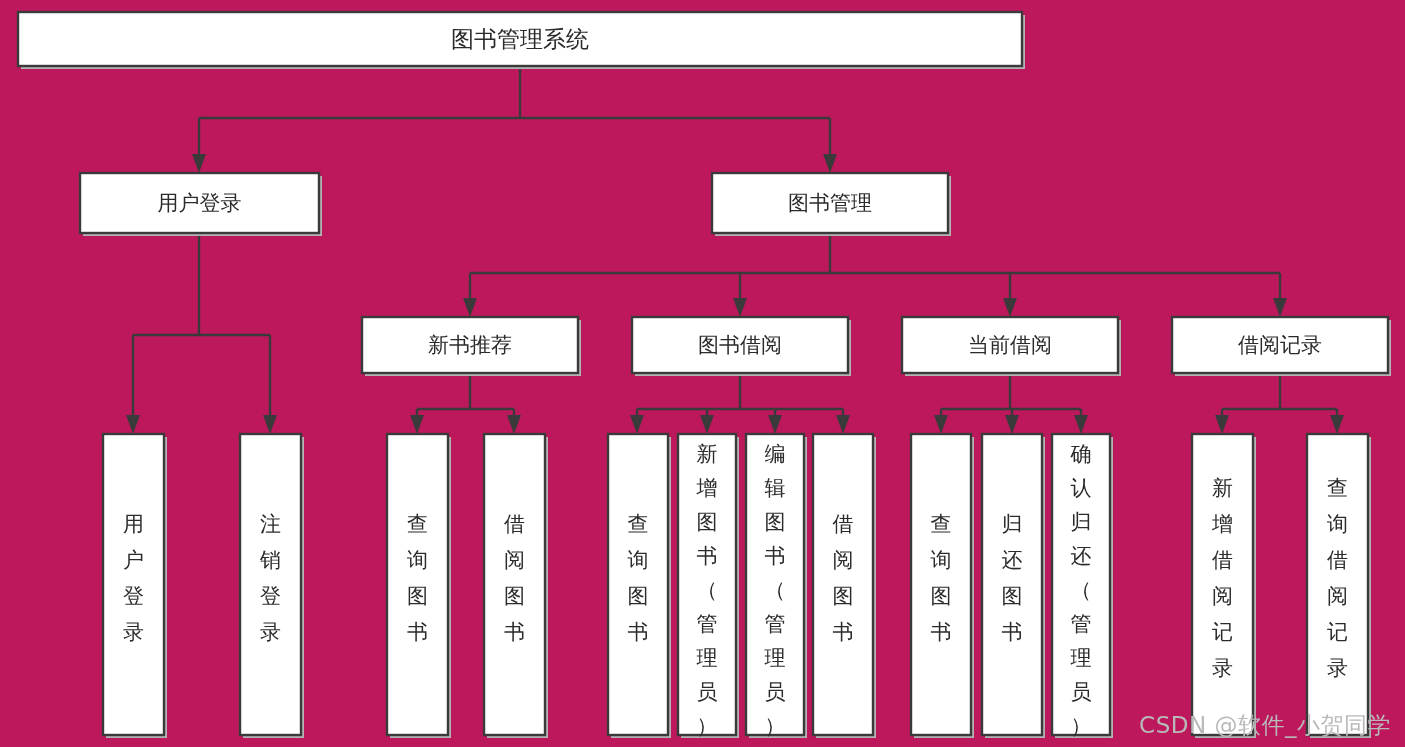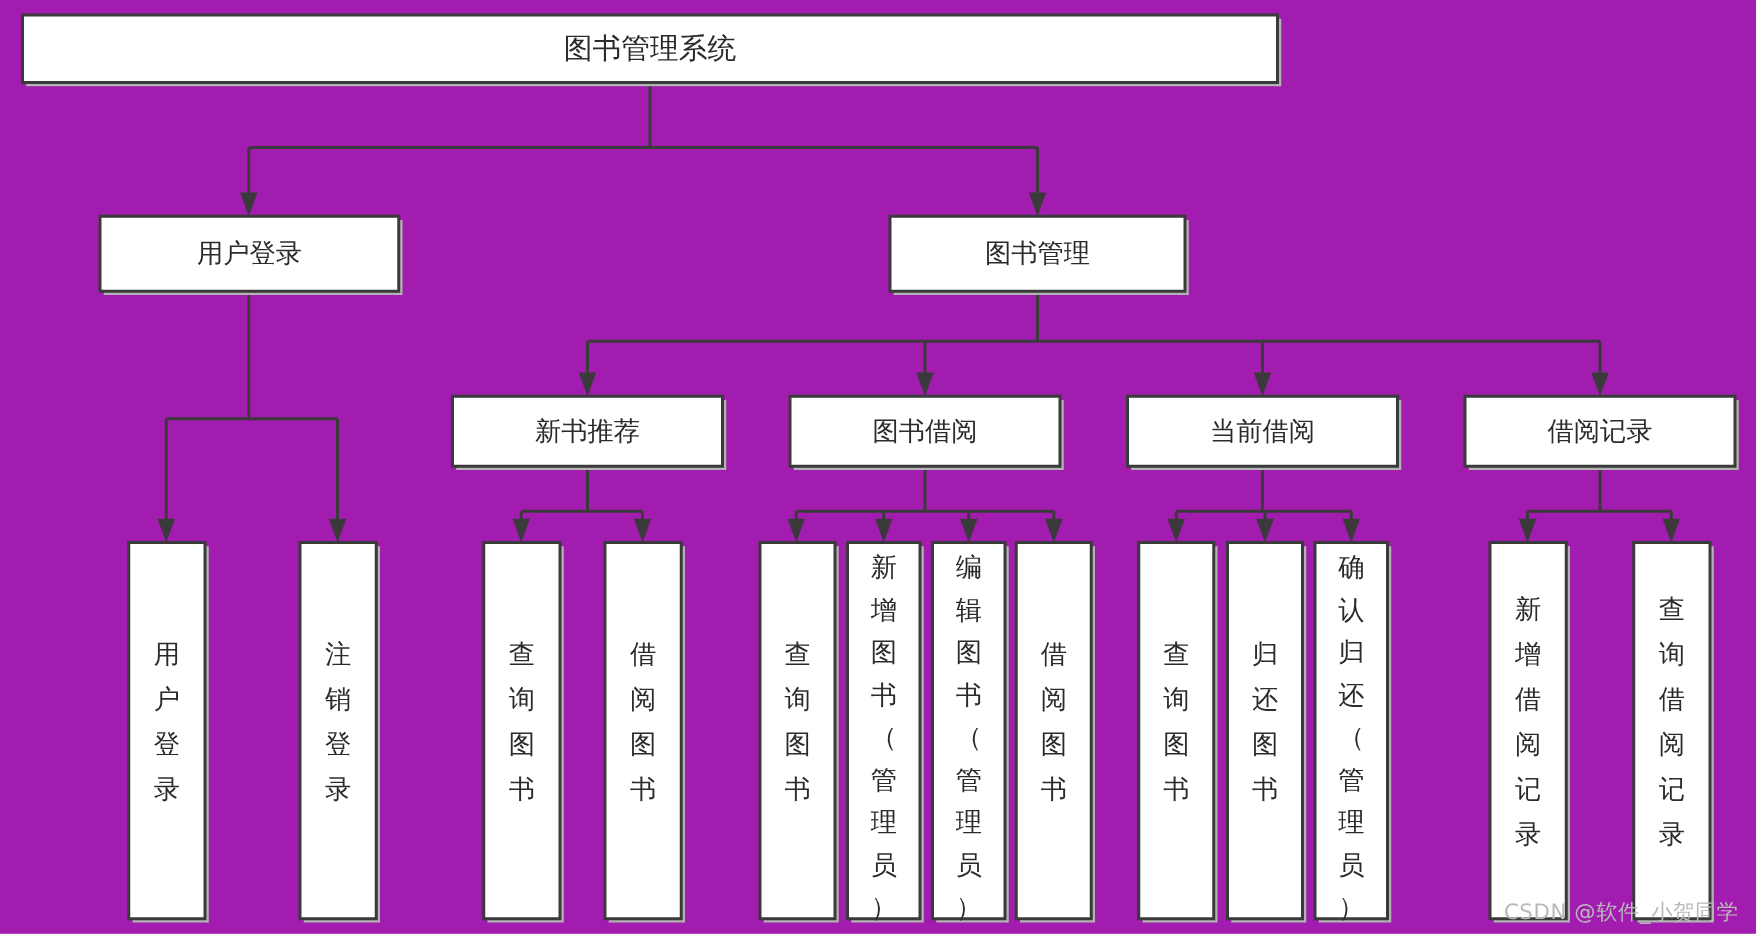--- a/index.html
+++ b/index.html
@@ -11,21 +11,21 @@
   body {
     width: 1405px;
     height: 747px;
     overflow: hidden;
     font-family: "DejaVu Sans", "Liberation Sans", sans-serif;
   }
   #diagram-root {
     position: relative;
     width: 1405px;
     height: 747px;
-    background: #a21caf;
+    background: #be185d;
   }
   svg.diagram-canvas {
     position: absolute;
     left: 0;
     top: 0;
     width: 1405px;
     height: 747px;
     display: block;
   }
   .node-box {
@@ -61,21 +61,21 @@
     text-anchor: middle;
   }
   .title-label {
     font-size: 23px;
   }
   .watermark-text {
     position: absolute;
     right: 14px;
     bottom: 6px;
     font-family: "DejaVu Sans", "Liberation Sans", sans-serif;
-    font-size: 17px;
+    font-size: 23px;
     color: #b9b9b9;
     letter-spacing: 0.5px;
     white-space: nowrap;
     pointer-events: none;
   }
 </style>
 </head>
 <body>
 
 <div id="diagram-root">

